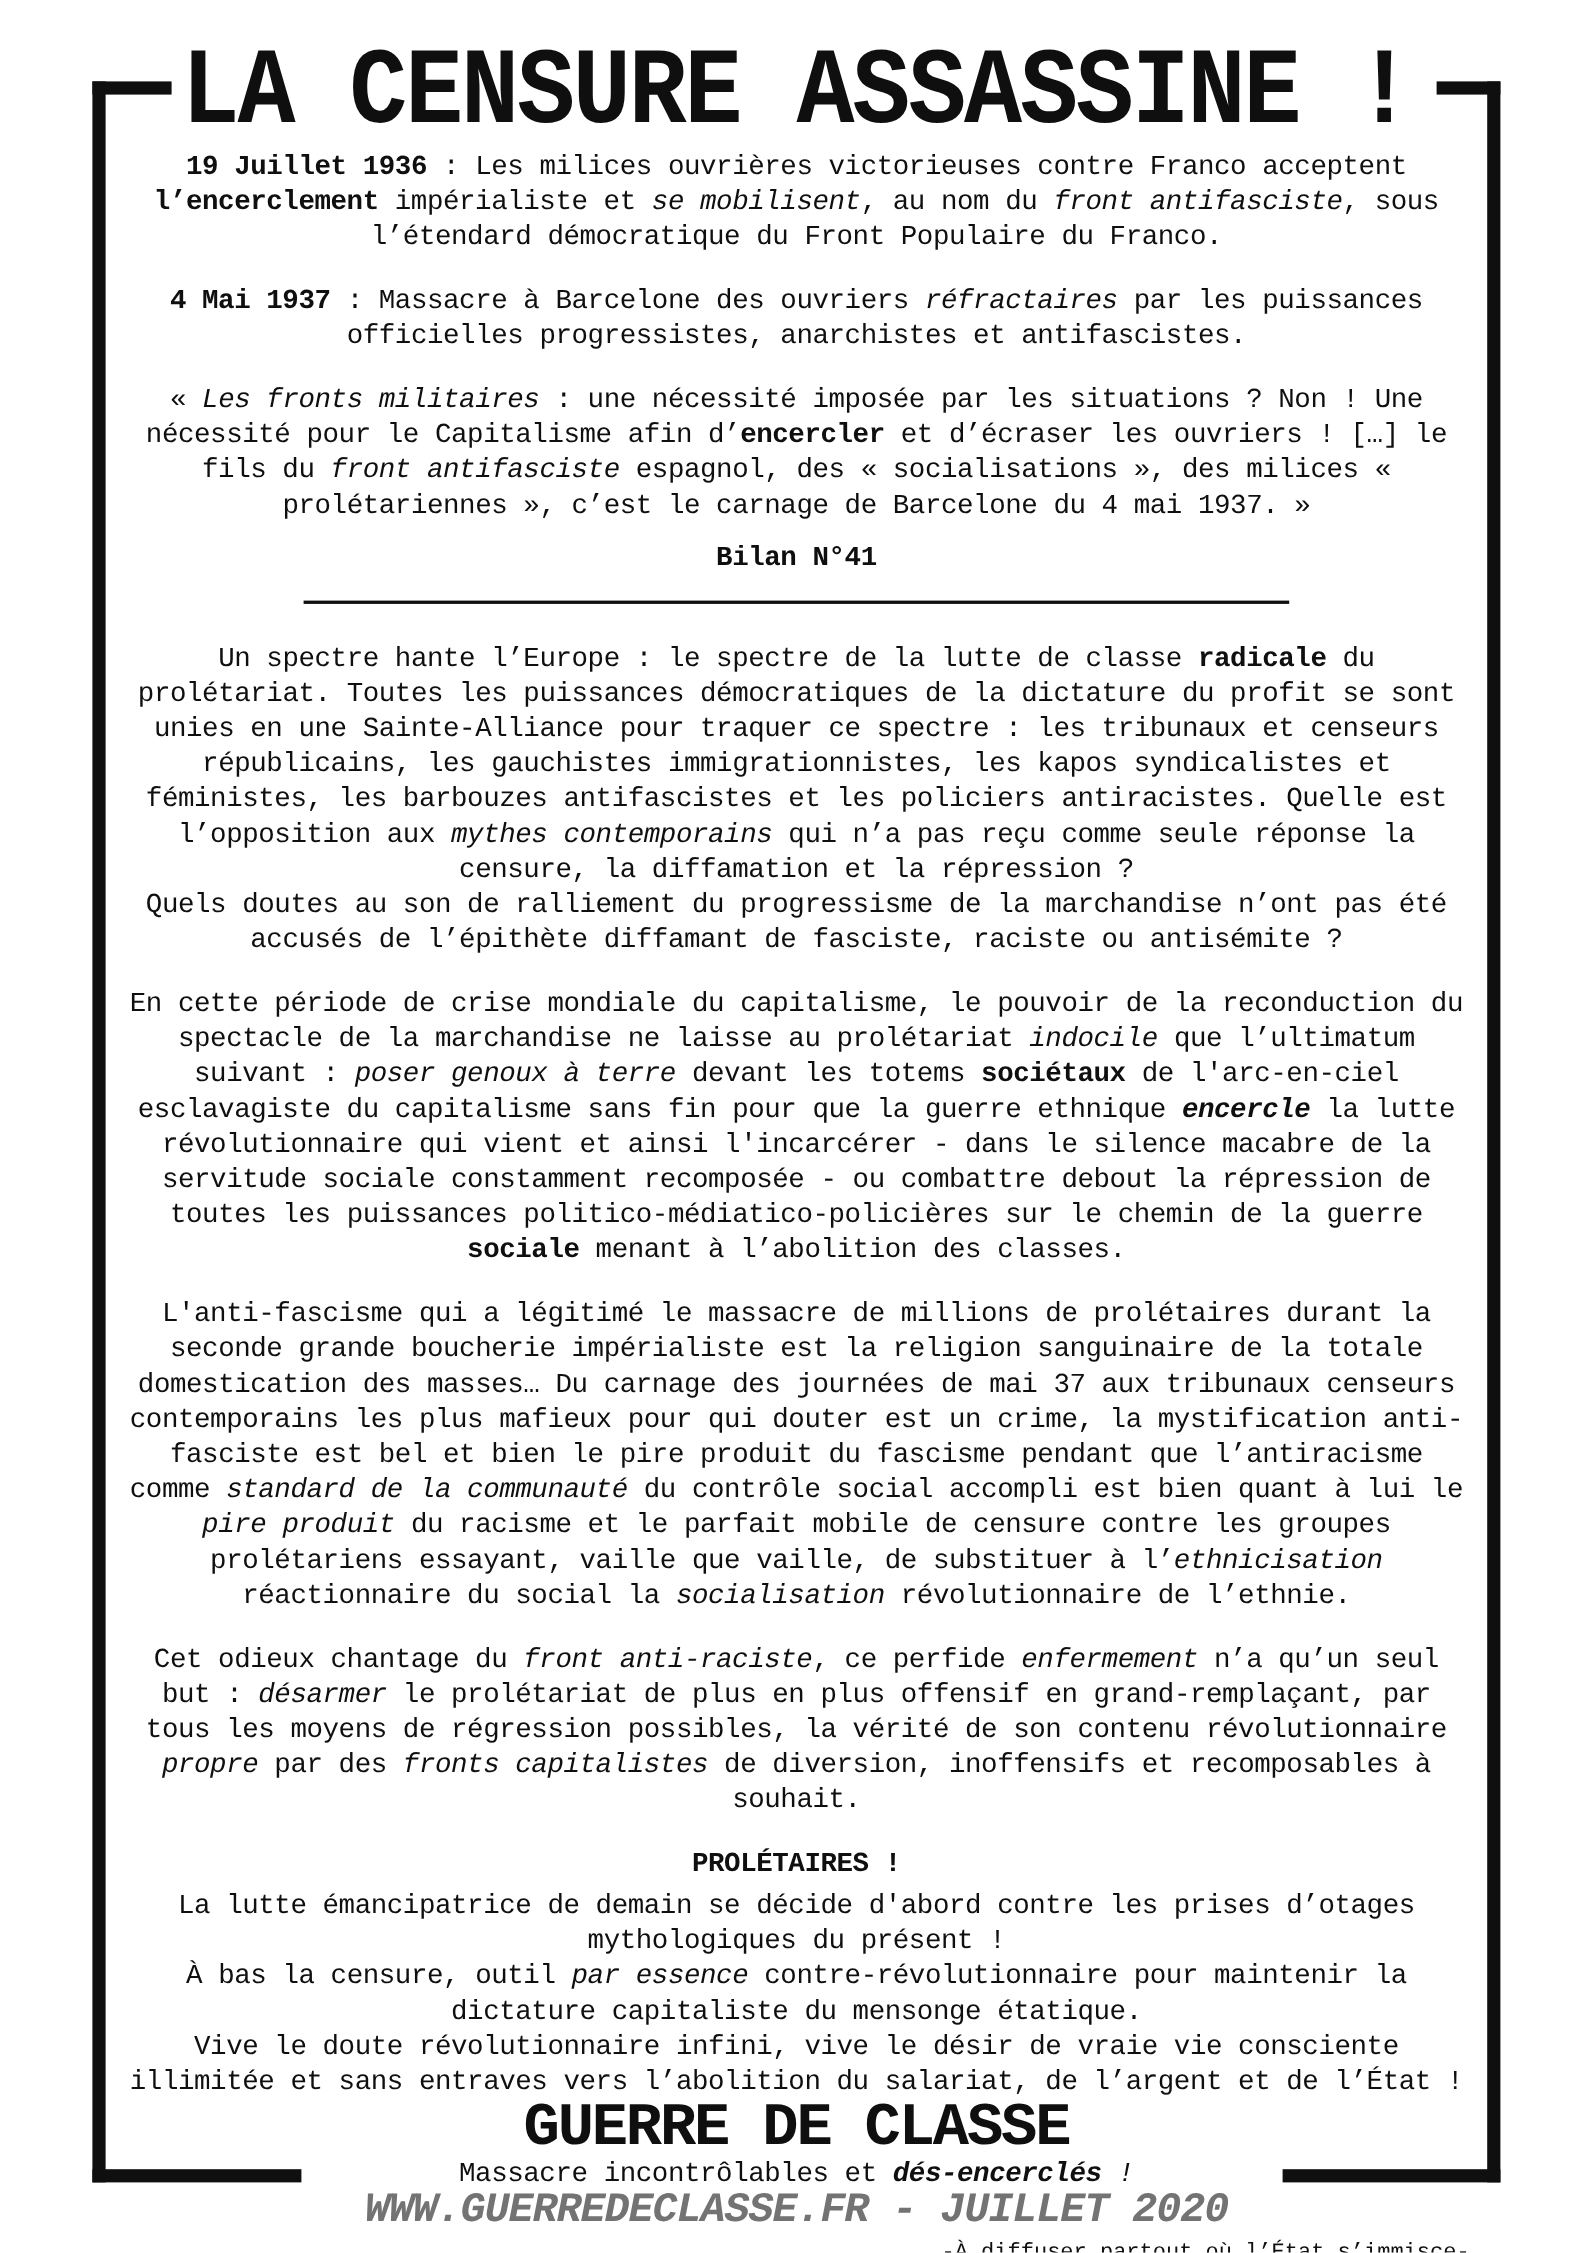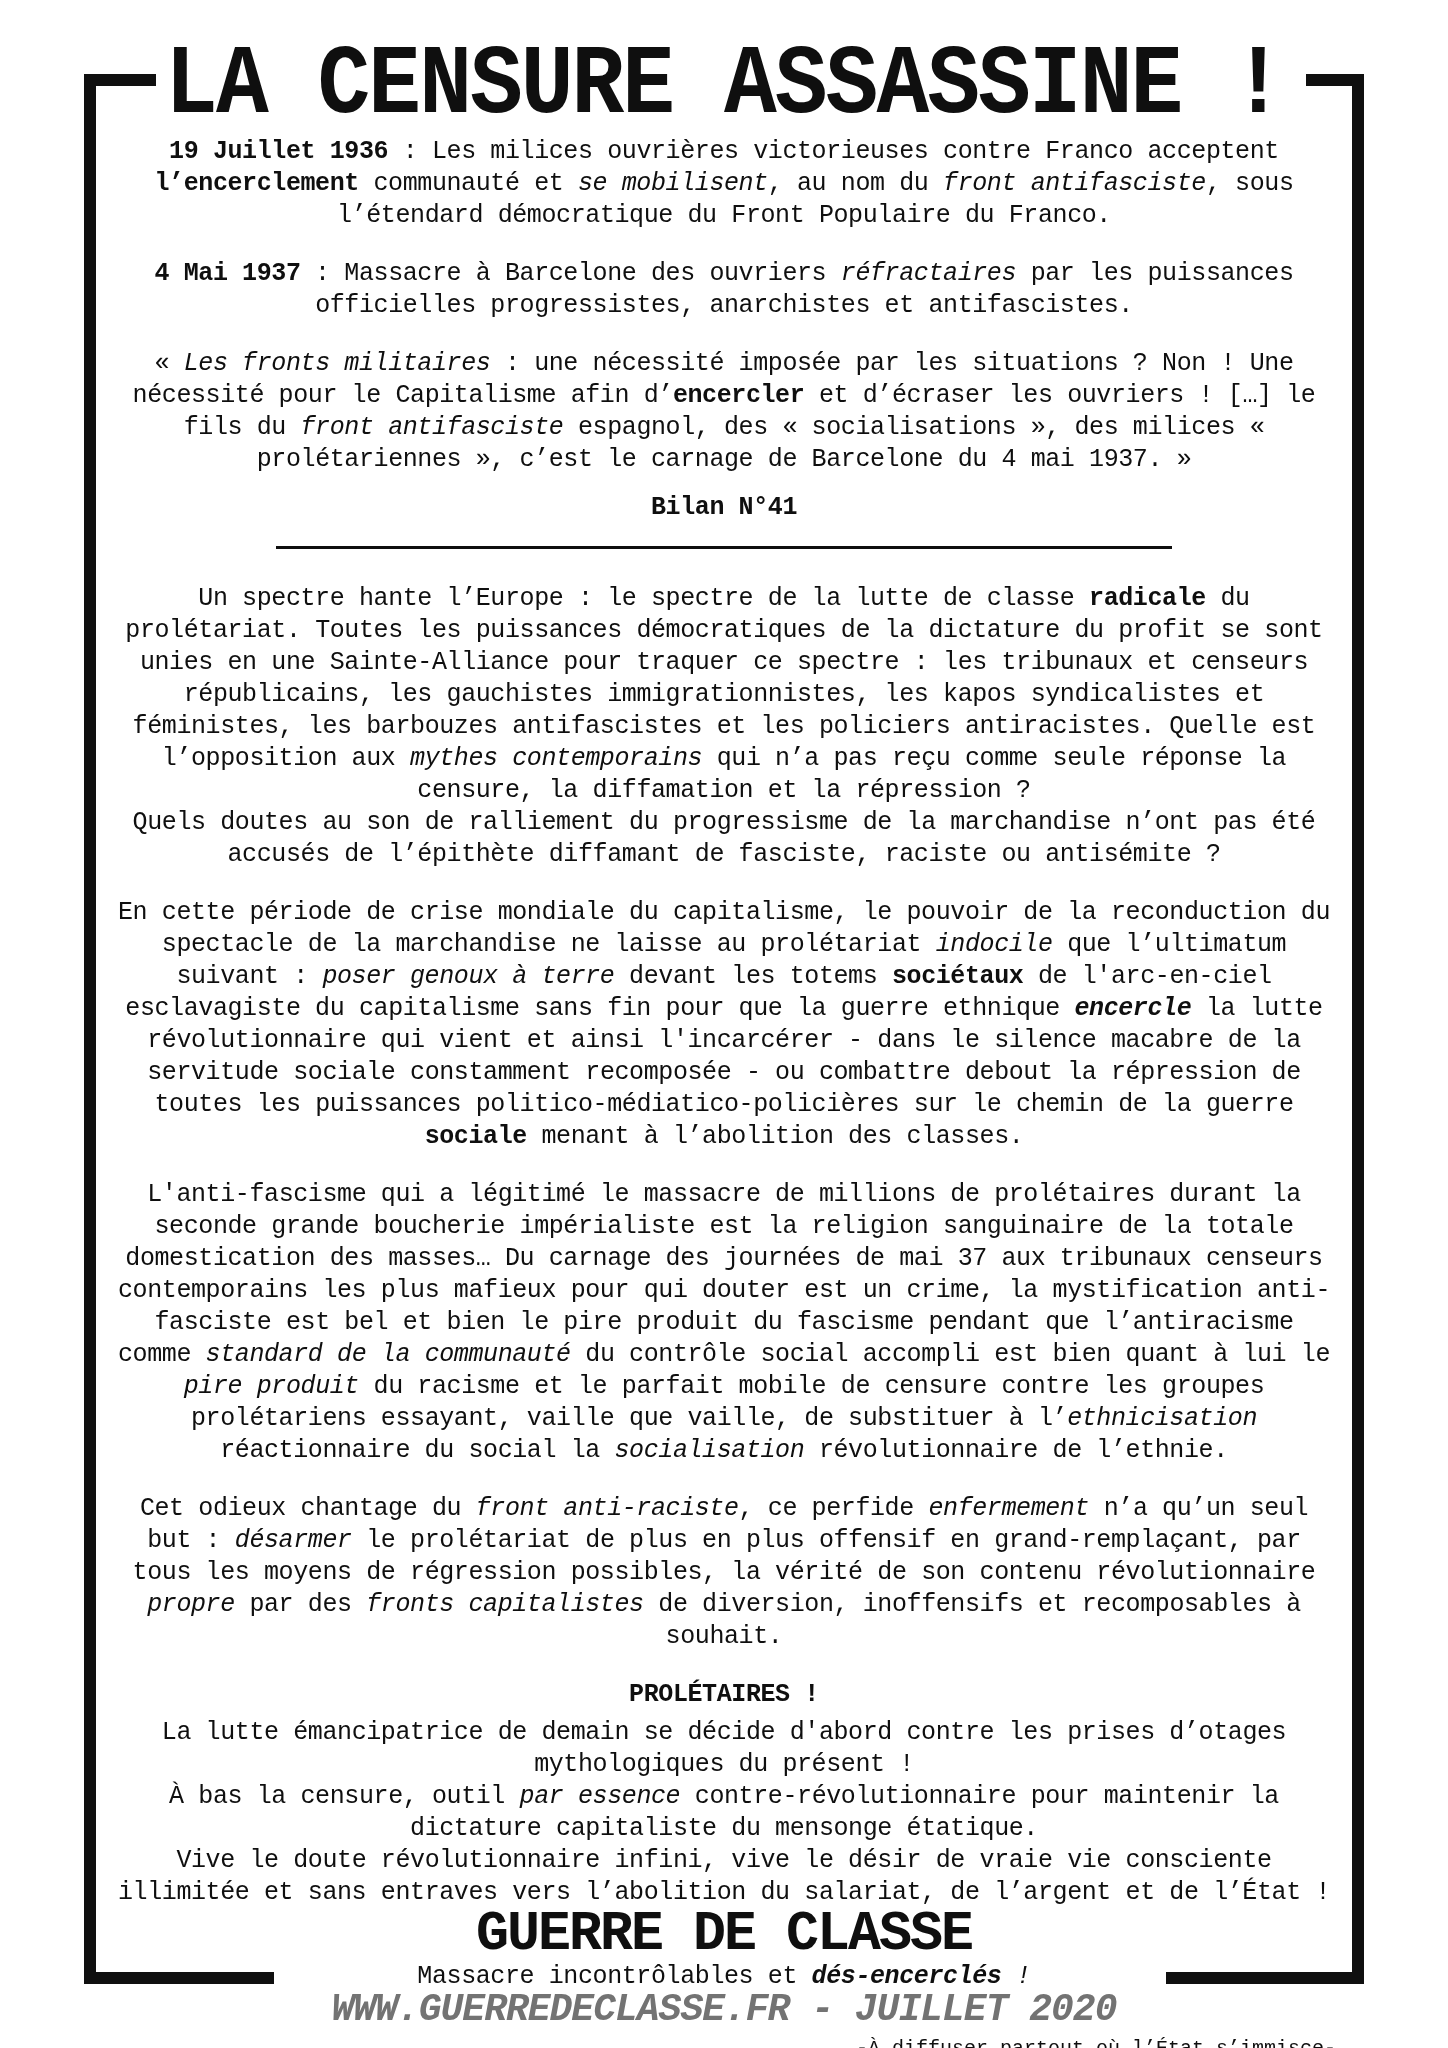--- a/index.html
+++ b/index.html
@@ -70,21 +70,21 @@
   <div class="bar bar-left"></div>
   <div class="bar bar-right"></div>
   <div class="bar bar-top-left"></div>
   <div class="bar bar-top-right"></div>
   <div class="bar bar-bottom-left"></div>
   <div class="bar bar-bottom-right"></div>
 
   <h1 class="title">LA CENSURE ASSASSINE !</h1>
 
   <div class="content">
-    <p class="para"><span class="b">19 Juillet 1936</span><span> : Les milices ouvrières victorieuses contre Franco acceptent </span><span class="b">l’encerclement</span><span> communauté et </span><span class="i">se mobilisent</span><span>, au nom du </span><span class="i">front antifasciste</span><span>, sous l’étendard démocratique du Front Populaire du Franco.</span></p>
+    <p class="para"><span class="b">19 Juillet 1936</span><span> : Les milices ouvrières victorieuses contre Franco acceptent </span><span class="b">l’encerclement</span><span> impérialiste et </span><span class="i">se mobilisent</span><span>, au nom du </span><span class="i">front antifasciste</span><span>, sous l’étendard démocratique du Front Populaire du Franco.</span></p>
     <p class="para"><span class="b">4 Mai 1937</span><span> : Massacre à Barcelone des ouvriers </span><span class="i">réfractaires</span><span> par les puissances officielles progressistes, anarchistes et antifascistes.</span></p>
     <p class="para quote"><span>« </span><span class="i">Les fronts militaires</span><span> : une nécessité imposée par les situations ? Non ! Une nécessité pour le Capitalisme afin d’</span><span class="b">encercler</span><span> et d’écraser les ouvriers ! […] le fils du </span><span class="i">front antifasciste</span><span> espagnol, des « socialisations », des milices « prolétariennes », c’est le carnage de Barcelone du 4 mai 1937. »</span></p>
     <p class="bilan">Bilan N°41</p>
     <div class="rule"></div>
     <p class="para"><span>Un spectre hante l’Europe : le spectre de la lutte de classe </span><span class="b">radicale</span><span> du prolétariat. Toutes les puissances démocratiques de la dictature du profit se sont unies en une Sainte-Alliance pour traquer ce spectre : les tribunaux et censeurs républicains, les gauchistes immigrationnistes, les kapos syndicalistes et féministes, les barbouzes antifascistes et les policiers antiracistes. Quelle est l’opposition aux </span><span class="i">mythes contemporains</span><span> qui n’a pas reçu comme seule réponse la censure, la diffamation et la répression ?</span><br><span>Quels doutes au son de ralliement du progressisme de la marchandise n’ont pas été accusés de l’épithète diffamant de fasciste, raciste ou antisémite ?</span></p>
     <p class="para"><span>En cette période de crise mondiale du capitalisme, le pouvoir de la reconduction du spectacle de la marchandise ne laisse au prolétariat </span><span class="i">indocile</span><span> que l’ultimatum suivant : </span><span class="i">poser genoux à terre</span><span> devant les totems </span><span class="b">sociétaux</span><span> de l'arc-en-ciel esclavagiste du capitalisme sans fin pour que la guerre ethnique </span><span class="b i">encercle</span><span> la lutte révolutionnaire qui vient et ainsi l'incarcérer - dans le silence macabre de la servitude sociale constamment recomposée - ou combattre debout la répression de toutes les puissances politico-médiatico-policières sur le chemin de la guerre </span><span class="b">sociale</span><span> menant à l’abolition des classes.</span></p>
     <p class="para"><span>L'anti-fascisme qui a légitimé le massacre de millions de prolétaires durant la seconde grande boucherie impérialiste est la religion sanguinaire de la totale domestication des masses… Du carnage des journées de mai 37 aux tribunaux censeurs contemporains les plus mafieux pour qui douter est un crime, la mystification anti- fasciste est bel et bien le pire produit du fascisme pendant que l’antiracisme comme </span><span class="i">standard de la communauté</span><span> du contrôle social accompli est bien quant à lui le </span><span class="i">pire produit</span><span> du racisme et le parfait mobile de censure contre les groupes prolétariens essayant, vaille que vaille, de substituer à l’</span><span class="i">ethnicisation</span><span> réactionnaire du social la </span><span class="i">socialisation</span><span> révolutionnaire de l’ethnie.</span></p>
     <p class="para"><span>Cet odieux chantage du </span><span class="i">front anti-raciste</span><span>, ce perfide </span><span class="i">enfermement</span><span>  n’a qu’un seul but : </span><span class="i">désarmer</span><span> le prolétariat de plus en plus offensif en grand-remplaçant, par tous les moyens de régression possibles, la vérité de son contenu révolutionnaire </span><span class="i">propre</span><span> par des </span><span class="i">fronts capitalistes</span><span> de diversion, inoffensifs et recomposables à souhait.</span></p>
     <p class="heading">PROLÉTAIRES !</p>
     <p class="para"><span>La lutte émancipatrice de demain se décide d'abord contre les prises d’otages mythologiques du présent !</span><br><span>À bas la censure, outil </span><span class="i">par essence</span><span> contre-révolutionnaire pour maintenir la dictature capitaliste du mensonge étatique.</span><br><span>Vive le doute révolutionnaire infini, vive le désir de vraie vie consciente illimitée et sans entraves vers l’abolition du salariat, de l’argent et de l’État !</span></p>

